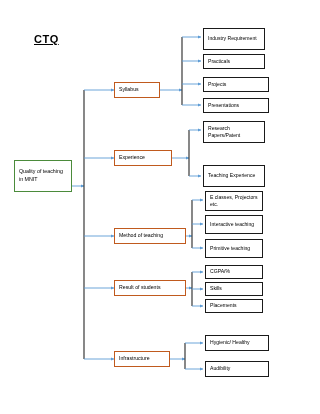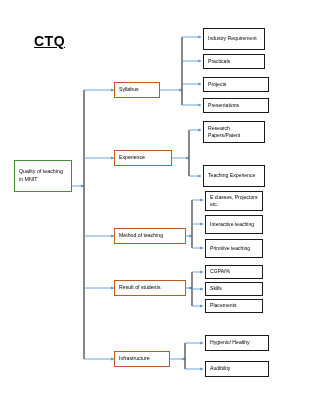--- a/index.html
+++ b/index.html
@@ -30,21 +30,21 @@
     width: 320px;
     height: 414px;
     pointer-events: none;
   }
 
   
   .title {
     position: absolute;
     left: 34px;
     top: 33px;
-    font-size: 14px;
+    font-size: 11px;
     font-weight: bold;
     letter-spacing: 0.5px;
     text-decoration: underline;
     color: #000;
   }
 
   
   .node {
     position: absolute;
     box-sizing: border-box;

